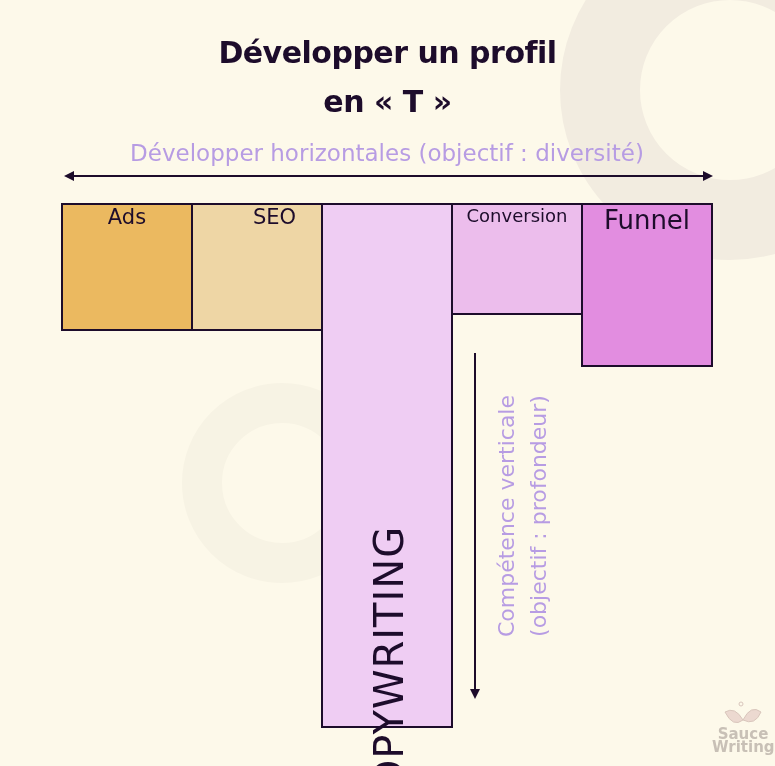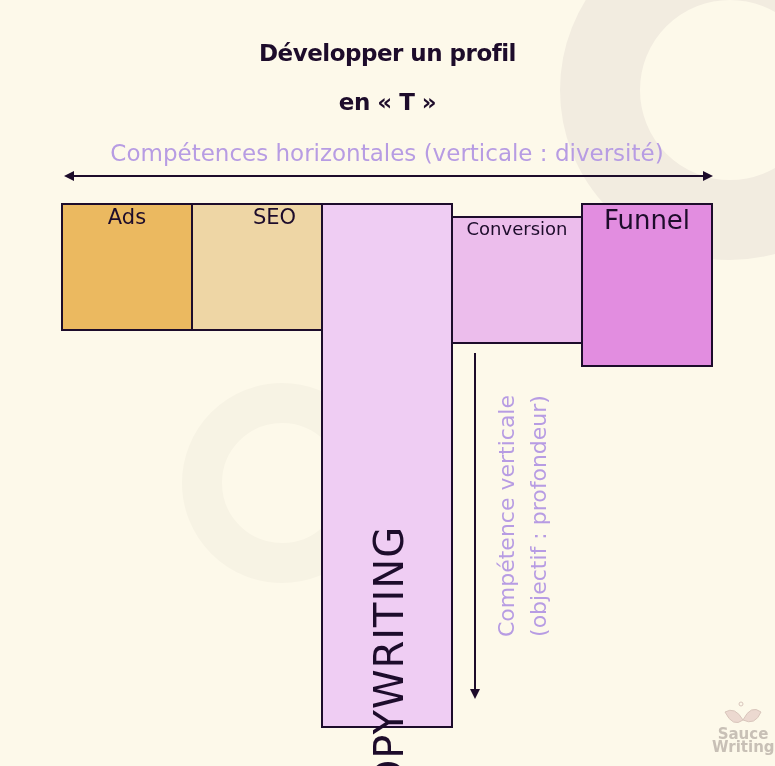--- a/index.html
+++ b/index.html
@@ -8,21 +8,21 @@
     background: #fdf9ea;
     font-family: "DejaVu Sans", sans-serif;
     color: #1d0c2b;
   }
   .ring { position: absolute; border-radius: 50%; box-sizing: border-box; }
   .ring-top { left: 560px; top: -80px; width: 340px; height: 340px; border: 80px solid #f2ece0; }
   .ring-mid { left: 182px; top: 383px; width: 200px; height: 200px; border: 40px solid #f7f3e4; }
 
   .title {
     position: absolute; left: 0; width: 775px; text-align: center;
-    font-weight: bold; font-size: 23px; line-height: 50px; color: #1d0c2b;
+    font-weight: bold; font-size: 30px; line-height: 50px; color: #1d0c2b;
     letter-spacing: -0.5px;
   }
   .title.l1 { top: 28px; }
   .title.l2 { top: 77px; }
 
   .h-label {
     position: absolute; left: 62px; width: 650px; top: 140px; text-align: center;
     font-size: 23px; color: #b79ce3; font-weight: normal;
   }
   .h-arrow { position: absolute; left: 66px; top: 175px; width: 645px; height: 2px; background: #1d0c2b; }
@@ -31,21 +31,21 @@
   .h-arrow .ah-right { position: absolute; right: -2px; top: -4px; width: 0; height: 0;
     border-top: 5px solid transparent; border-bottom: 5px solid transparent; border-left: 10px solid #1d0c2b; }
 
   .box {
     position: absolute; box-sizing: border-box; border: 2px solid #1d0c2b;
     display: flex; align-items: flex-start; justify-content: center;
     font-size: 21px; color: #1d0c2b;
   }
   .b-ads { left: 61px; top: 203px; width: 132px; height: 128px; background: #ebb960; }
   .b-seo { left: 191px; top: 203px; width: 132px; height: 128px; background: #eed6a5; padding-left: 35px; }
-  .b-conv { left: 451px; top: 203px; width: 132px; height: 128px; background: #ecbdec; font-size: 18px; margin-top: 13px; }
+  .b-conv { left: 451px; top: 203px; width: 132px; height: 112px; background: #ecbdec; font-size: 18px; }
   .b-funnel { left: 581px; top: 203px; width: 132px; height: 164px; background: #e28de0; font-size: 26px; }
   .b-copy { left: 321px; top: 203px; width: 132px; height: 525px; background: #efcdf3; }
   .copy-text {
     position: absolute; left: 66px; top: 468px;
     transform: translate(-50%, -50%) rotate(-90deg);
     font-size: 40px; white-space: nowrap; color: #1d0c2b; letter-spacing: 1px;
   }
 
   .v-arrow { position: absolute; left: 474px; top: 353px; width: 2px; height: 340px; background: #1d0c2b; }
   .v-arrow .ah-down { position: absolute; left: -4px; bottom: -6px; width: 0; height: 0;
@@ -62,21 +62,21 @@
 </style>
 </head>
 <body>
 
 <div class="ring ring-top"></div>
 <div class="ring ring-mid"></div>
 
 <div class="title l1">Développer un profil</div>
 <div class="title l2">en « T »</div>
 
-<div class="h-label">Compétences horizontales (verticale : diversité)</div>
+<div class="h-label">Développer horizontales (objectif : diversité)</div>
 <div class="h-arrow">
   <span class="ah-left"></span>
   <span class="ah-right"></span>
 </div>
 
 <div class="box b-copy">
   <span class="copy-text">COPYWRITING</span>
 </div>
 <div class="box b-ads">
   <span>Ads</span>

